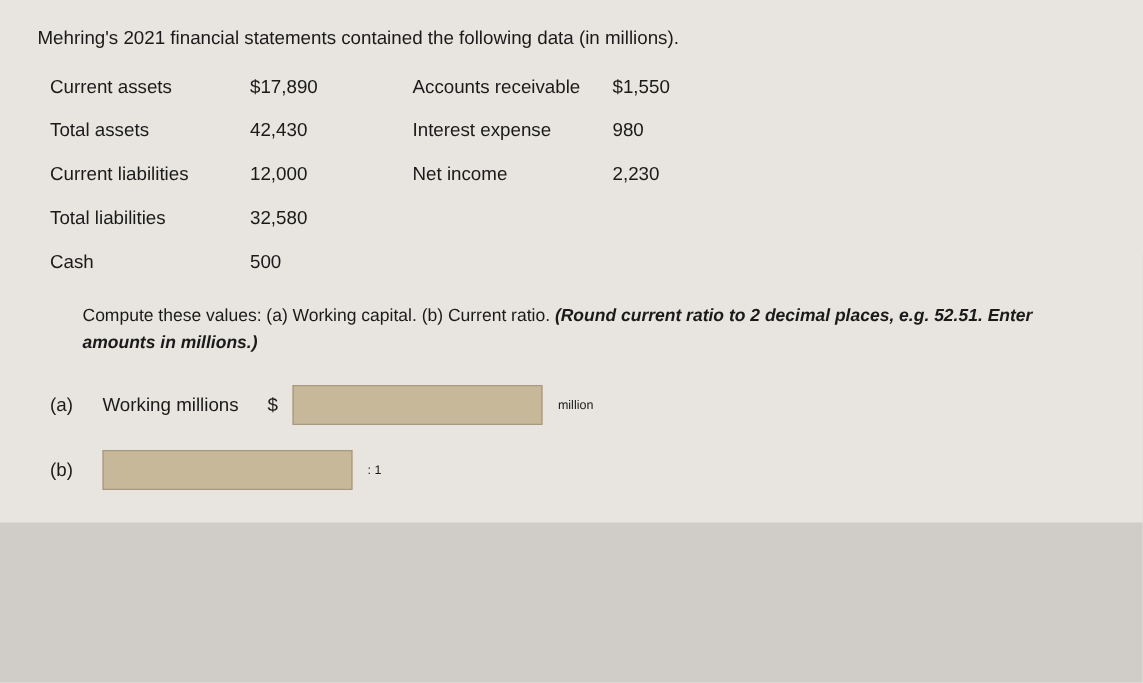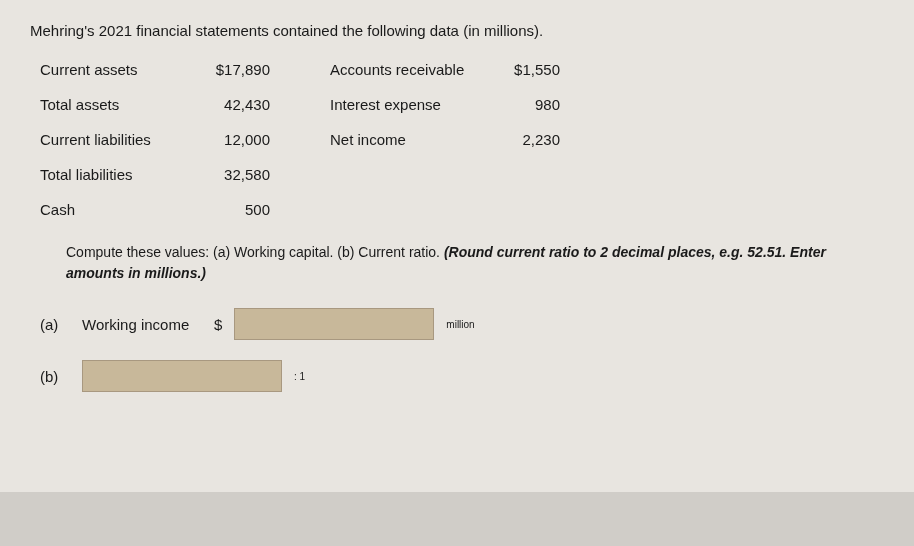--- a/index.html
+++ b/index.html
@@ -12,21 +12,21 @@
       width: 914px;
       height: 546px;
       background-color: #d0cdc8;
       font-family: Arial, sans-serif;
       font-size: 15px;
       overflow: hidden;
     }
 
     .page-container {
       width: 914px;
-      height: 492px;
+      height: 418px;
       background-color: #e8e5e0;
       position: relative;
       padding: 20px 30px;
     }
 
     .intro-text {
       font-size: 15px;
       color: #1a1a1a;
       margin-bottom: 20px;
       line-height: 1.4;
@@ -54,21 +54,21 @@
     .data-label {
       font-size: 15px;
       color: #1a1a1a;
       min-width: 140px;
     }
 
     .data-value {
       font-size: 15px;
       color: #1a1a1a;
       min-width: 70px;
-      text-align: right;
+      text-align: left;
     }
 
     .compute-text {
       font-size: 14px;
       color: #1a1a1a;
       line-height: 1.5;
       margin-bottom: 24px;
       margin-top: 10px;
       margin-left: 36px;
     }
@@ -172,21 +172,21 @@
   </div>
 
   <p class="compute-text">
     <span>Compute these values: (a) Working capital. (b) Current ratio. </span><span class="italic-bold">(Round current ratio to 2 decimal places, e.g. 52.51. Enter amounts in millions.)</span>
   </p>
 
   <div class="answers-section">
 
   <div class="answer-row">
         <span class="part-label">(a)</span>
-        <span class="answer-label">Working income</span>
+        <span class="answer-label">Working millions</span>
         <span class="dollar-sign">$</span>
         <input type="text" class="answer-input" style="">
         <span class="unit-label">million</span>
       </div>
       <div class="answer-row">
         <span class="part-label">(b)</span>
         <input type="text" class="answer-input" style="">
         <span class="unit-label">: 1</span>
       </div>
     </div>

